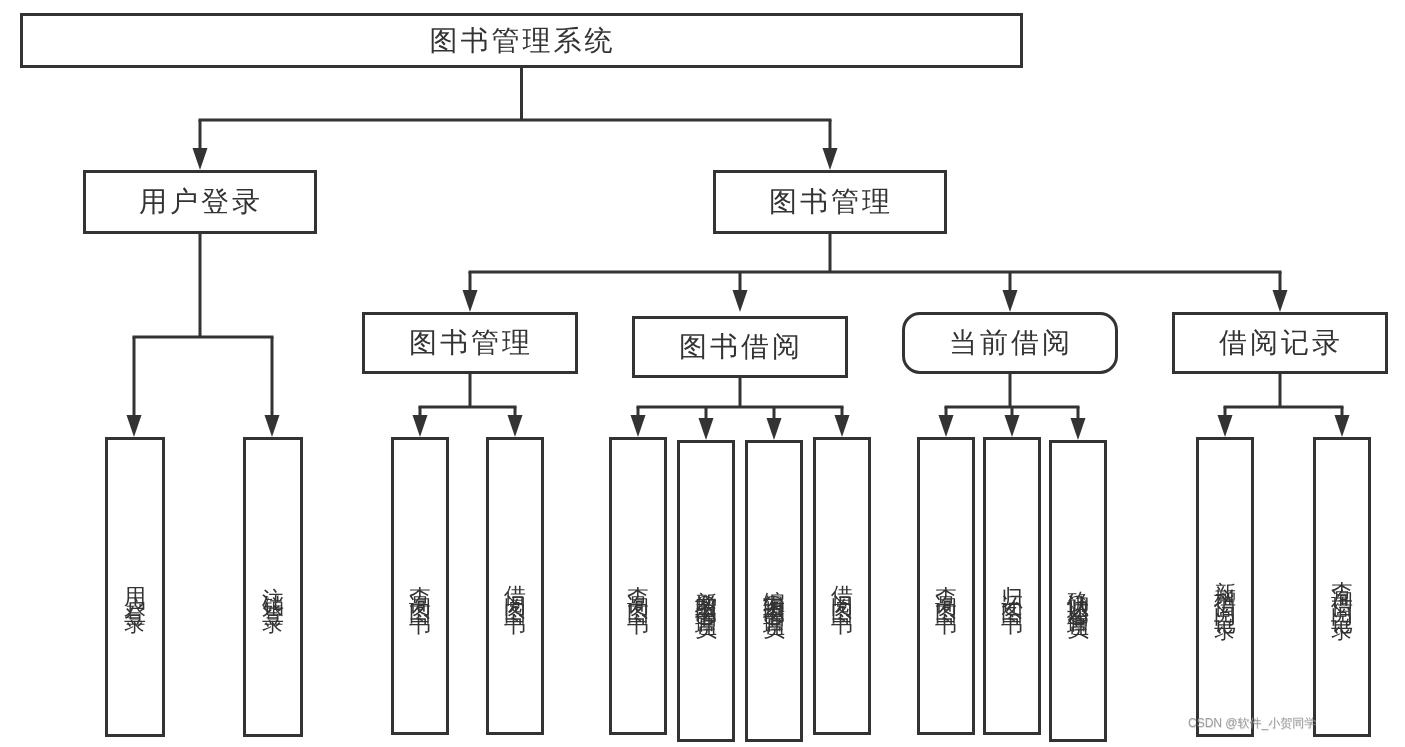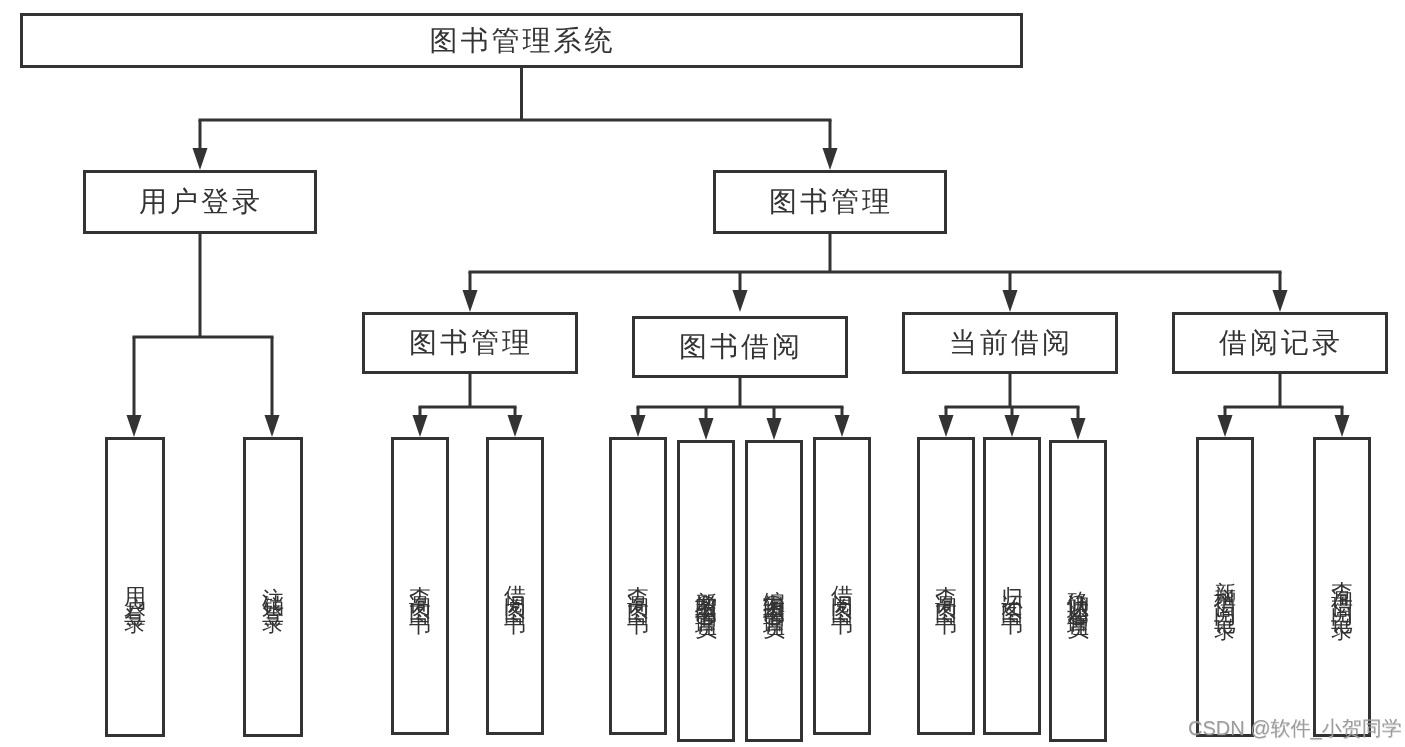--- a/index.html
+++ b/index.html
@@ -31,21 +31,21 @@
     letter-spacing: 9px;
     line-height: 1;
     white-space: nowrap;
   }
   .vbox.mid .lbl { letter-spacing: 8px; }
   .vbox.tight .lbl { letter-spacing: 4px; }
   .watermark {
     position: absolute;
     left: 1188px; top: 715px;
     width: 210px;
-    font-size: 20px;
+    font-size: 12px;
     color: #9c9c9c;
     white-space: nowrap;
     z-index: 5;
     text-shadow: 0.5px 0.5px 0 rgba(120,120,120,0.25);
   }
   svg line, svg path { stroke: #333333; stroke-width: 3; fill: none; }
   svg polygon { fill: #333333; stroke: none; }
 </style>
 </head>
 <body>
@@ -138,21 +138,21 @@
   <div class="box hbox" style="left:713px; top:170px; width:234px; height:64px;">
     <span class="lbl">图书管理</span>
   </div>
 
   <div class="box hbox" style="left:362px; top:312px; width:216px; height:62px;">
     <span class="lbl">图书管理</span>
   </div>
   <div class="box hbox" style="left:632px; top:316px; width:216px; height:62px;">
     <span class="lbl">图书借阅</span>
   </div>
-  <div class="box hbox" style="left:902px; top:312px; width:216px; height:62px;">
+  <div class="box hbox" style="left:902px; top:312px; width:216px; height:62px;border-radius:18px;">
     <span class="lbl">当前借阅</span>
   </div>
   <div class="box hbox" style="left:1172px; top:312px; width:216px; height:62px;">
     <span class="lbl">借阅记录</span>
   </div>
 
   <div class="box vbox" style="left:105px; top:437px; width:60px; height:300px;">
     <span class="lbl">用户登录</span>
   </div>
   <div class="box vbox" style="left:243px; top:437px; width:60px; height:300px;">

